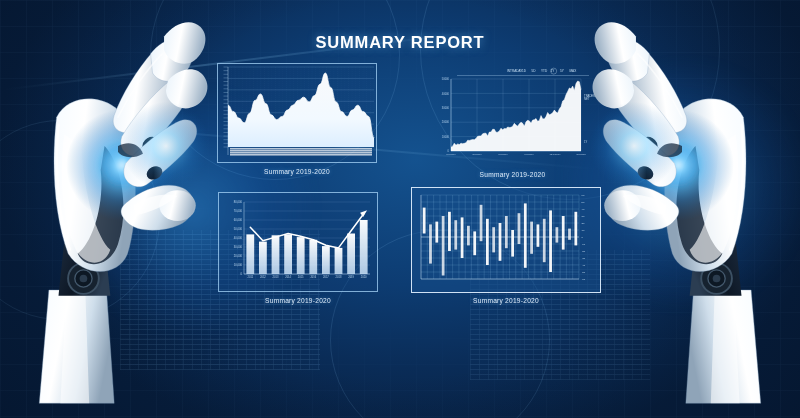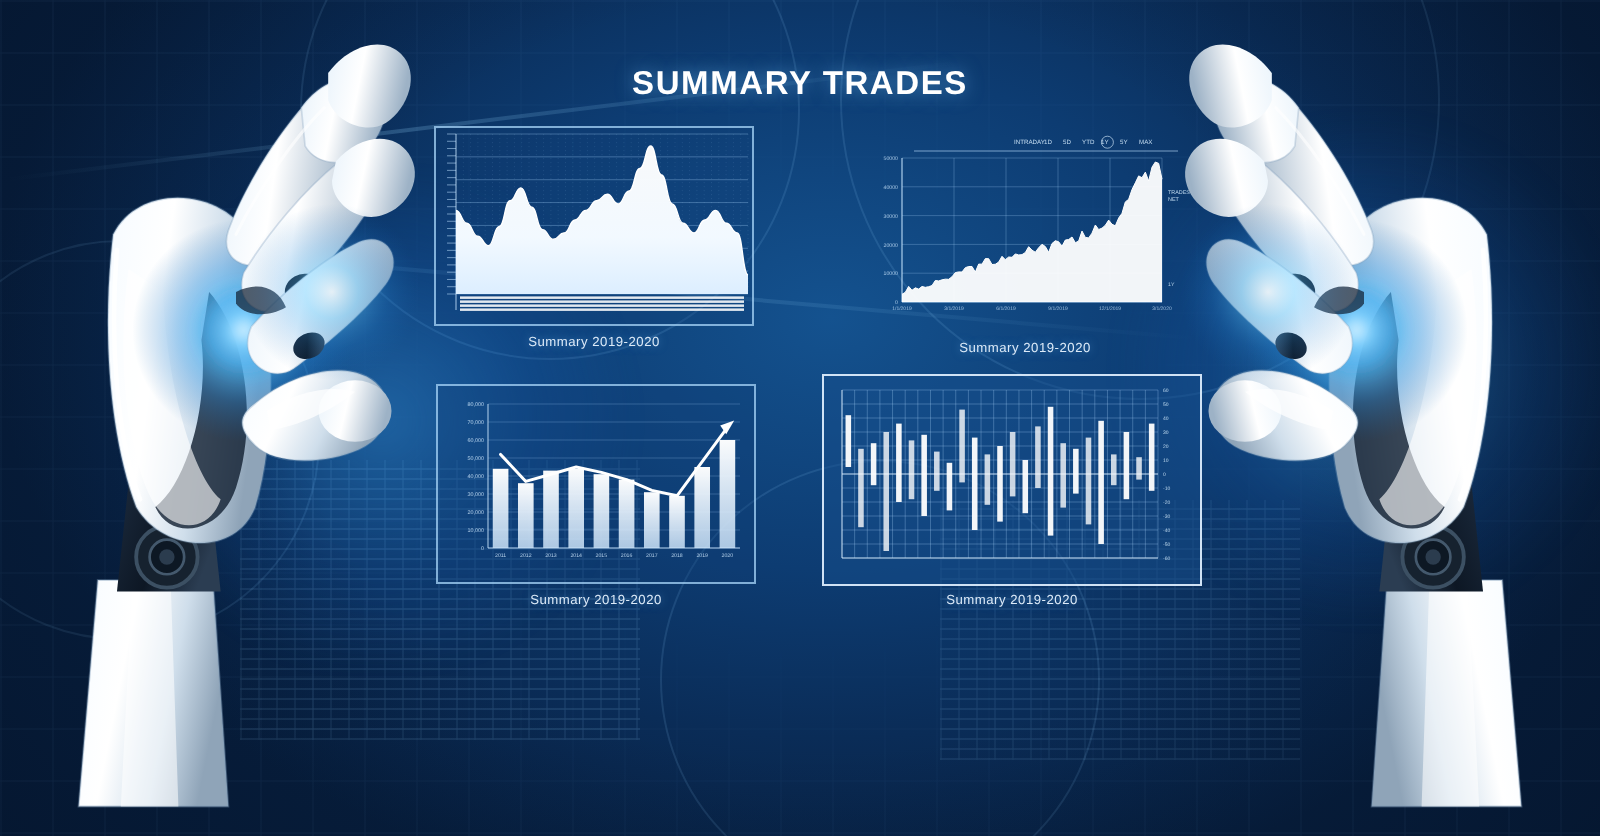--- a/index.html
+++ b/index.html
@@ -121,21 +121,21 @@
   <div class="bg-circle c3"></div>
   <div class="bg-circle c4"></div>
   <div class="bg-tex"></div>
   <div class="bg-tex2"></div>
   <div class="bg-streak"></div>
   <div class="bg-streak2"></div>
   <div class="bg-glowL"></div>
   <div class="bg-glowR"></div>
   <div class="bg-vign"></div>
 
-  <div class="title">SUMMARY TRADES</div>
+  <div class="title">SUMMARY REPORT</div>
 
   <div class="panel" id="panel-tl">
     <div class="frame"></div>
     <svg class="svgfill" id="svg-tl" viewBox="0 0 160 100" preserveAspectRatio="none">
         <defs>
           <linearGradient id="gTL" x1="0" y1="0" x2="0" y2="1">
             <stop offset="0%" stop-color="#ffffff" stop-opacity="0.97"></stop>
             <stop offset="62%" stop-color="#f2f9ff" stop-opacity="1"></stop>
             <stop offset="100%" stop-color="#dceeff" stop-opacity="1"></stop>
           </linearGradient>

